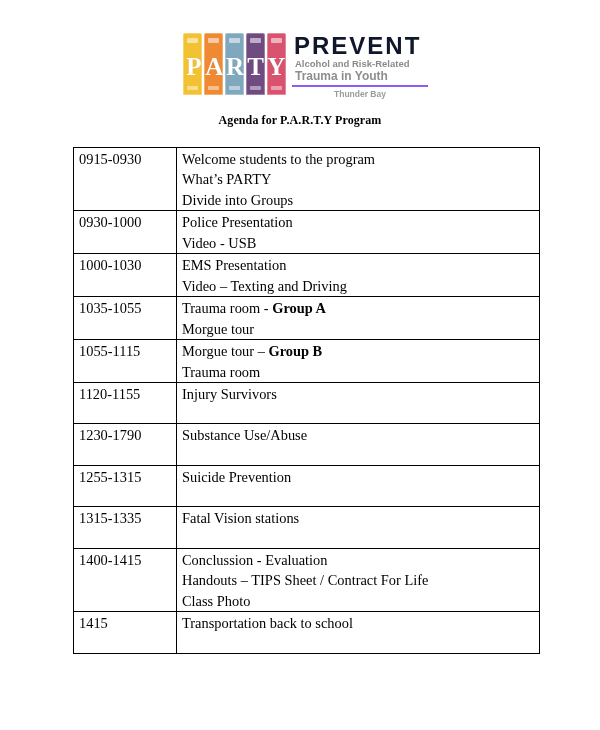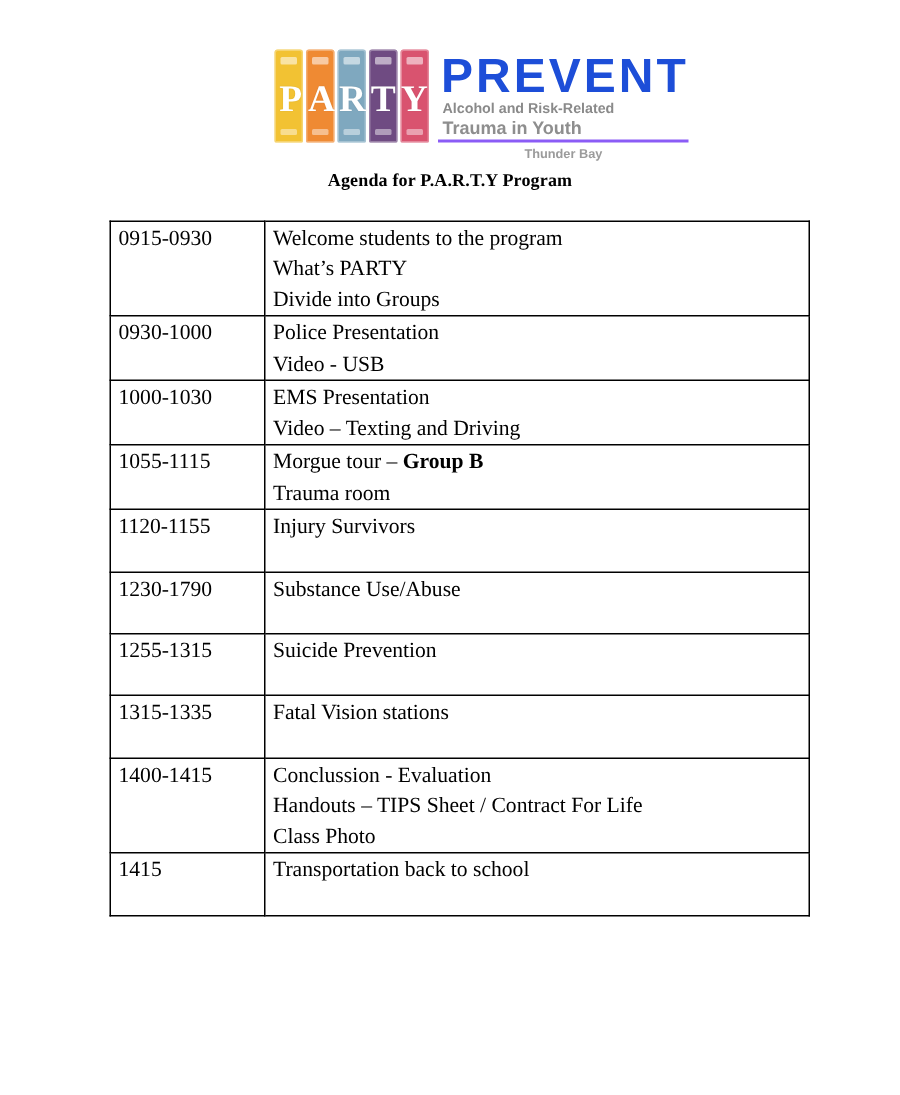--- a/index.html
+++ b/index.html
@@ -104,24 +104,24 @@
   .prevent-mark {
     flex: 1 1 auto;
     padding-left: 6px;
     padding-top: 1px;
     text-align: center;
   }
 
   .prevent-word {
     font-family: "Liberation Sans", "DejaVu Sans", sans-serif;
     font-weight: bold;
-    font-size: 32px;
+    font-size: 24px;
     letter-spacing: 2px;
     line-height: 1.02;
-    color: #1d4ed8;
+    color: #0f172a;
     text-align: left;
     padding-left: 2px;
   }
 
   .prevent-sub1 {
     font-family: "Liberation Sans", "DejaVu Sans", sans-serif;
     font-weight: bold;
     font-size: 9.5px;
     line-height: 1.15;
     color: #8a8a8a;
@@ -273,20 +273,29 @@
             <td class="col-time">
               <span class="line">1000-1030</span>
             </td>
             <td class="col-activity">
               <span class="line">EMS Presentation</span>
               <span class="line">Video – Texting and Driving</span>
             </td>
           </tr>
           <tr>
             <td class="col-time">
+              <span class="line">1035-1055</span>
+            </td>
+            <td class="col-activity">
+              <span class="line">Trauma room - <b>Group A</b></span>
+              <span class="line">Morgue tour</span>
+            </td>
+          </tr>
+          <tr>
+            <td class="col-time">
               <span class="line">1055-1115</span>
             </td>
             <td class="col-activity">
               <span class="line">Morgue tour – <b>Group B</b></span>
               <span class="line">Trauma room</span>
             </td>
           </tr>
           <tr>
             <td class="col-time">
               <span class="line">1120-1155</span>

